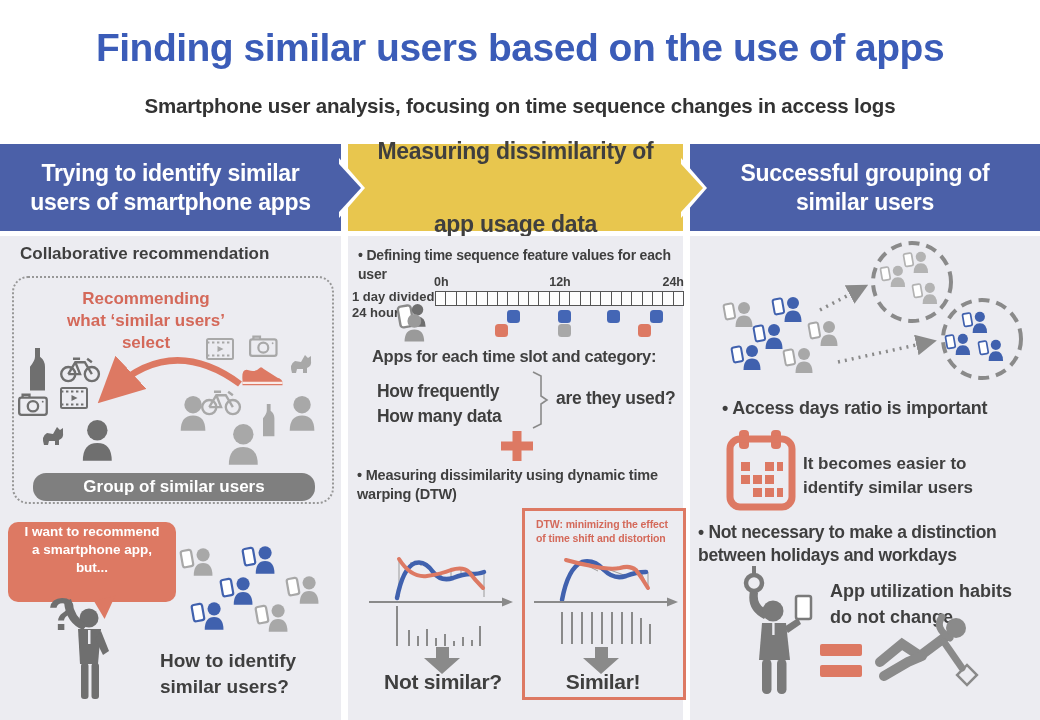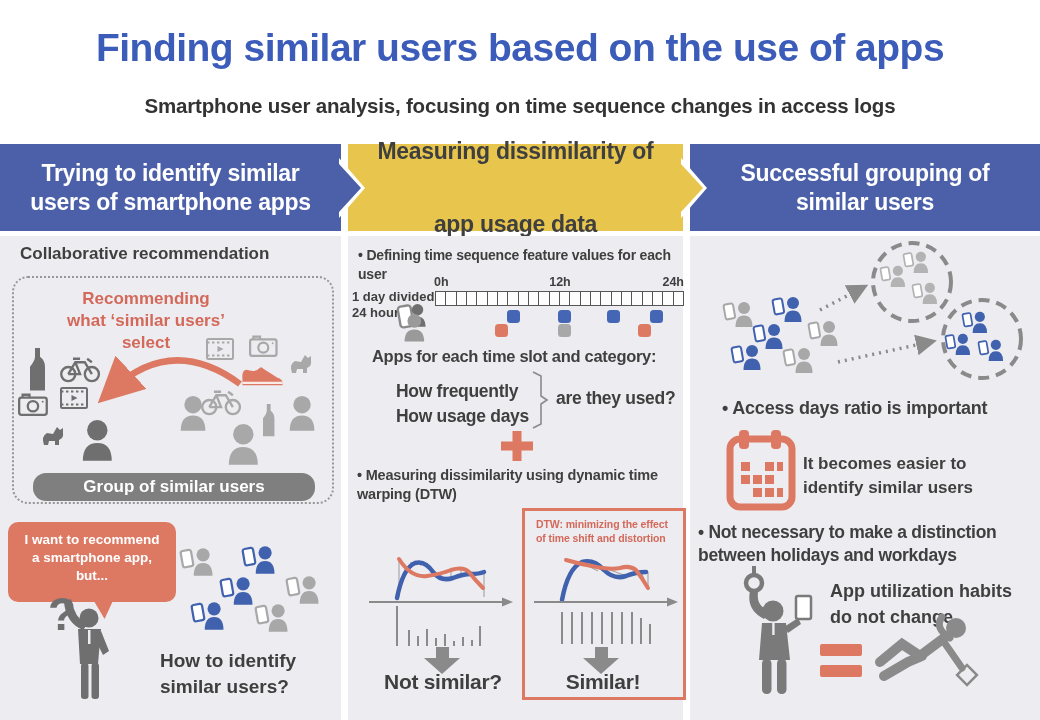--- a/index.html
+++ b/index.html
@@ -25,38 +25,38 @@
   .panel-left{left:0;width:341px;}
   .panel-mid{left:348px;width:335px;}
   .panel-right{left:690px;width:350px;}
   
   .sec-title{left:20px;top:244px;font-size:17px;}
   .dotted-box{left:12px;top:276px;width:318px;height:224px;border:2px dotted #979797;border-radius:16px;}
   .rec-lines{left:40px;top:288px;width:212px;text-align:center;font-size:17px;line-height:22px;color:#d4695a;}
   .group-bar{left:33px;top:473px;width:282px;height:28px;background:#7f7f7f;color:#ffffff;font-size:17px;
              display:flex;align-items:center;justify-content:center;border-radius:13px;}
   .bubble{left:8px;top:522px;width:168px;height:80px;background:#dd7963;border-radius:10px;color:#ffffff;
-          font-size:13.5px;line-height:18px;text-align:center;padding-top:9px;box-sizing:border-box;}
+          font-size:13.5px;line-height:18px;text-align:center;padding-top:1px;box-sizing:border-box;}
   .bubble-tail{left:96px;top:598px;width:0;height:0;border-top:20px solid #dd7963;border-left:6px solid transparent;
                border-right:16px solid transparent;transform:rotate(-14deg);}
   .question-text{left:160px;top:648px;font-size:19px;line-height:26px;}
   
   .m-bullet1{left:358px;top:246px;width:322px;font-size:14px;line-height:19px;letter-spacing:-0.2px;}
   .tick{font-size:12.5px;}
   .tick-0{left:434px;top:275px;}
   .tick-12{left:545px;top:275px;width:30px;text-align:center;}
   .tick-24{left:654px;top:275px;width:30px;text-align:right;}
   .tl-left-label{left:352px;top:289px;font-size:13px;line-height:16px;}
   .tl-cells{left:435px;top:291px;width:249px;height:15px;display:flex;}
   .tl-cell{flex:1;background:#fdfdfd;border:1px solid #555;border-left:none;}
   .tl-cell:first-child{border-left:1px solid #555;}
   .marks-layer{left:435px;top:310px;width:249px;height:30px;}
   .mark{position:absolute;width:13px;height:13px;border-radius:3.5px;}
   .m-apps{left:372px;top:347px;font-size:16.5px;letter-spacing:-0.3px;}
-  .m-freq{left:396px;top:379px;font-size:17.5px;line-height:25px;letter-spacing:-0.3px;}
+  .m-freq{left:377px;top:379px;font-size:17.5px;line-height:25px;letter-spacing:-0.3px;}
   .m-used{left:556px;top:388px;font-size:17.5px;letter-spacing:-0.3px;}
   .m-bullet2{left:357px;top:466px;width:322px;font-size:14.5px;line-height:19px;letter-spacing:-0.2px;}
   .cmp-caption{left:362px;top:516px;font-size:10.5px;line-height:14px;letter-spacing:-0.1px;}
   .dtw-box{left:522px;top:508px;width:164px;height:192px;border:3px solid #dd7963;box-sizing:border-box;}
   .dtw-caption{left:536px;top:517px;font-size:10.5px;line-height:14px;color:#d4695a;letter-spacing:-0.1px;}
   .down-arrow .stem{position:absolute;left:12px;top:0;width:13px;height:11px;background:#8a8a8a;}
   .down-arrow .tri{position:absolute;left:0;top:11px;width:0;height:0;border-left:18px solid transparent;
                    border-right:18px solid transparent;border-top:16px solid #8a8a8a;}
   .verdict{top:670px;font-size:21px;letter-spacing:-0.3px;text-align:center;}
   .verdict-left{left:365px;width:156px;}
@@ -264,21 +264,21 @@
       <div class="mark" style="left: 172.225px; top: 0px; background: rgb(68, 102, 181);"></div>
       <div class="mark" style="left: 214.762px; top: 0px; background: rgb(68, 102, 181);"></div>
       <div class="mark" style="left: 60.175px; top: 14px; background: rgb(221, 121, 99);"></div>
       <div class="mark" style="left: 123.463px; top: 14px; background: rgb(168, 168, 168);"></div>
       <div class="mark" style="left: 203.35px; top: 14px; background: rgb(221, 121, 99);"></div>
     </div>
 
   <div class="abs m-apps">Apps for each time slot and category:</div>
   <div class="abs m-freq">
     <div>How frequently</div>
-    <div>How usage days</div>
+    <div>How many data</div>
   </div>
   <svg class="abs" style="left:531px;top:370px" width="18" height="60">
     <path d="M2 2 L10 6 L10 26 L16 30 L10 34 L10 54 L2 58" fill="none" stroke="#8a8a8a" stroke-width="1.6"></path>
   </svg>
   <div class="abs m-used">are they used?</div>
 
   <svg class="abs" style="left:501px;top:431px" width="32" height="30">
     <path d="M11.5 0 h9 v10.5 h11.5 v9 h-11.5 v10.5 h-9 v-10.5 h-11.5 v-9 h11.5 z" fill="#dd7963"></path>
   </svg>
 

